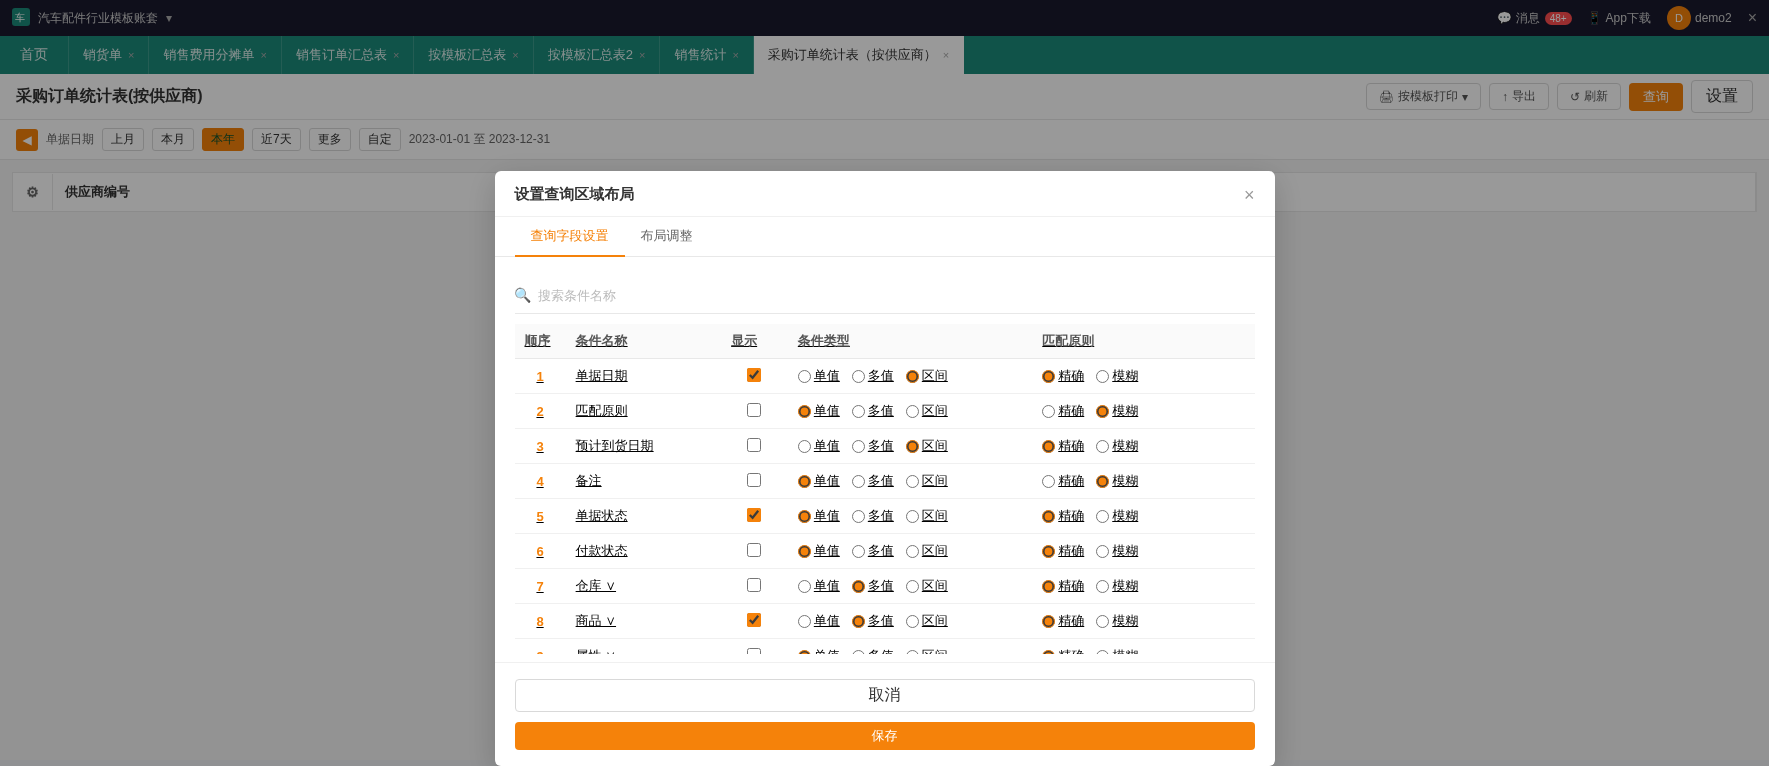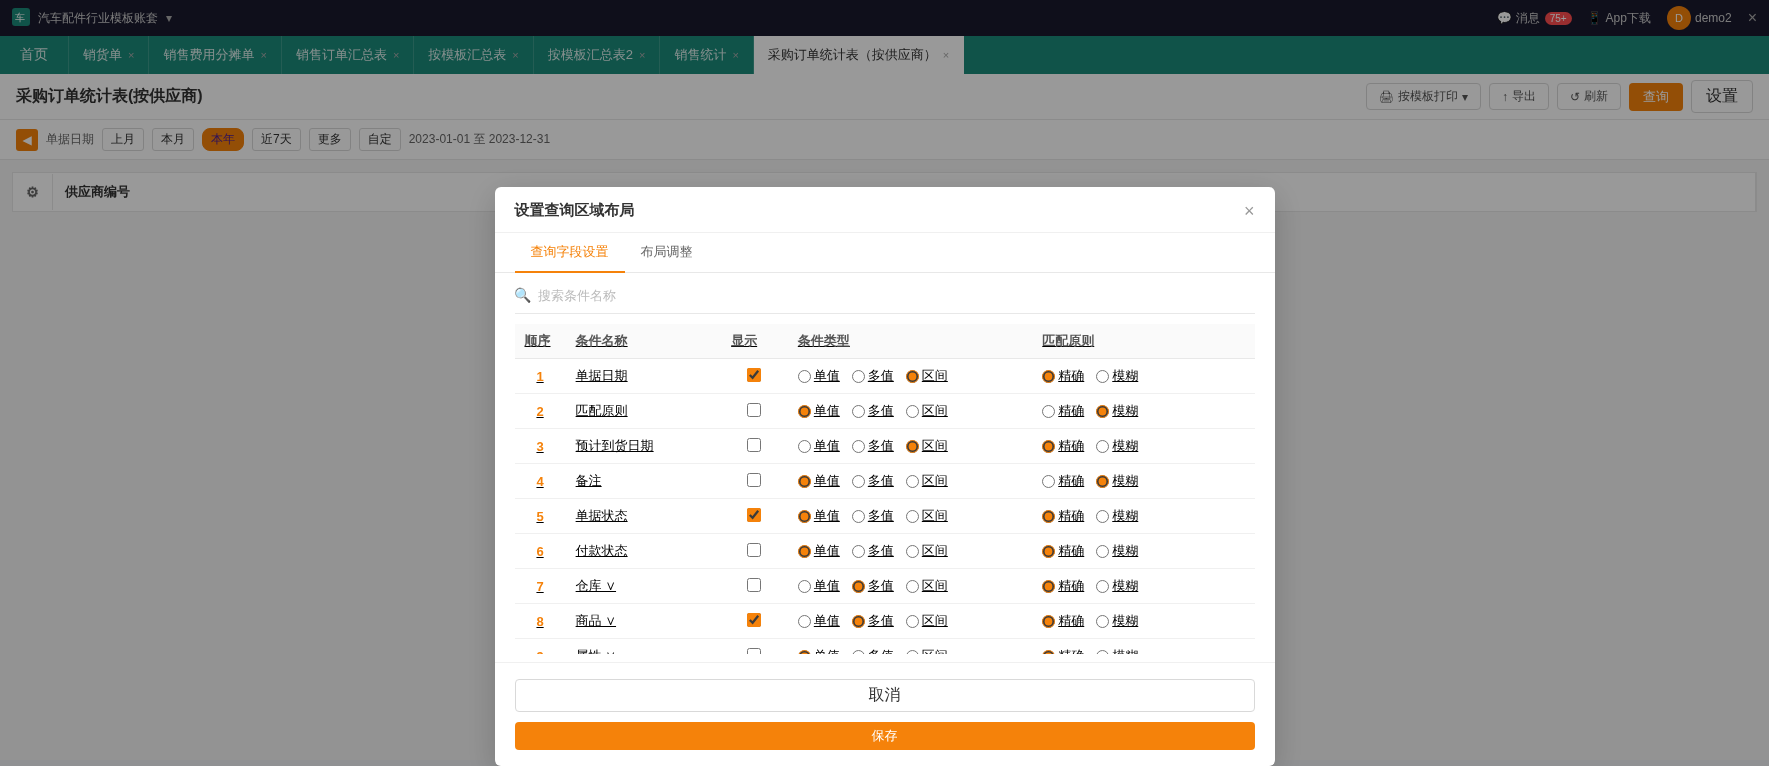--- a/index.html
+++ b/index.html
@@ -126,22 +126,22 @@
       border: 1px solid #d9d9d9;
       background: #fff;
       border-radius: 3px;
       font-size: 12px;
       cursor: pointer;
       color: #333;
     }
     .filter-btn.active {
       background: #f5820a;
       border-color: #f5820a;
-      color: #4c1d95;
-      border-radius: 8px;
+      color: #14532d;
+      border-radius: 3px;
       font-family: Liberation Serif, serif;
     }
     .filter-date { font-size: 12px; color: #666; }
 
     
     .content-area {
       background: #f5f5f5;
       padding: 12px;
       height: calc(766px - 36px - 38px - 46px - 46px);
       position: relative;
@@ -198,21 +198,21 @@
     .dialog-close {
       cursor: pointer;
       font-size: 18px;
       color: #999;
       line-height: 1;
     }
     .dialog-tabs {
       display: flex;
       padding: 0 20px;
       border-bottom: 1px solid #e8e8e8;
-      margin-bottom: 0;
+      margin-bottom: 16px;
     }
     .dialog-tab {
       padding: 10px 16px;
       font-size: 13px;
       color: #666;
       cursor: pointer;
       border-bottom: 2px solid transparent;
       margin-bottom: -1px;
     }
     .dialog-tab.active {
@@ -315,21 +315,21 @@
           <text x="3" y="13" font-size="10" fill="#fff">车</text>
         </svg>
     </span>
     <span>汽车配件行业模板账套</span>
     <span style="cursor:pointer; color:#aaa;">▾</span>
   </div>
   <div class="top-nav-right">
     <span style="cursor:pointer; display:flex; align-items:center; gap:3px;">
       <span>💬</span>
       <span>消息</span>
-      <span class="badge">75+</span>
+      <span class="badge">48+</span>
     </span>
     <span style="cursor:pointer; display:flex; align-items:center; gap:3px;">
       <span>📱</span>
       <span>App下载</span>
     </span>
     <span style="cursor:pointer; display:flex; align-items:center; gap:4px;">
       <span style="width:24px;height:24px;border-radius:50%;background:#f5820a;display:inline-flex;align-items:center;justify-content:center;color:#fff;font-size:11px;">D</span>
       <span>demo2</span>
     </span>
     <span class="close-x">×</span>

